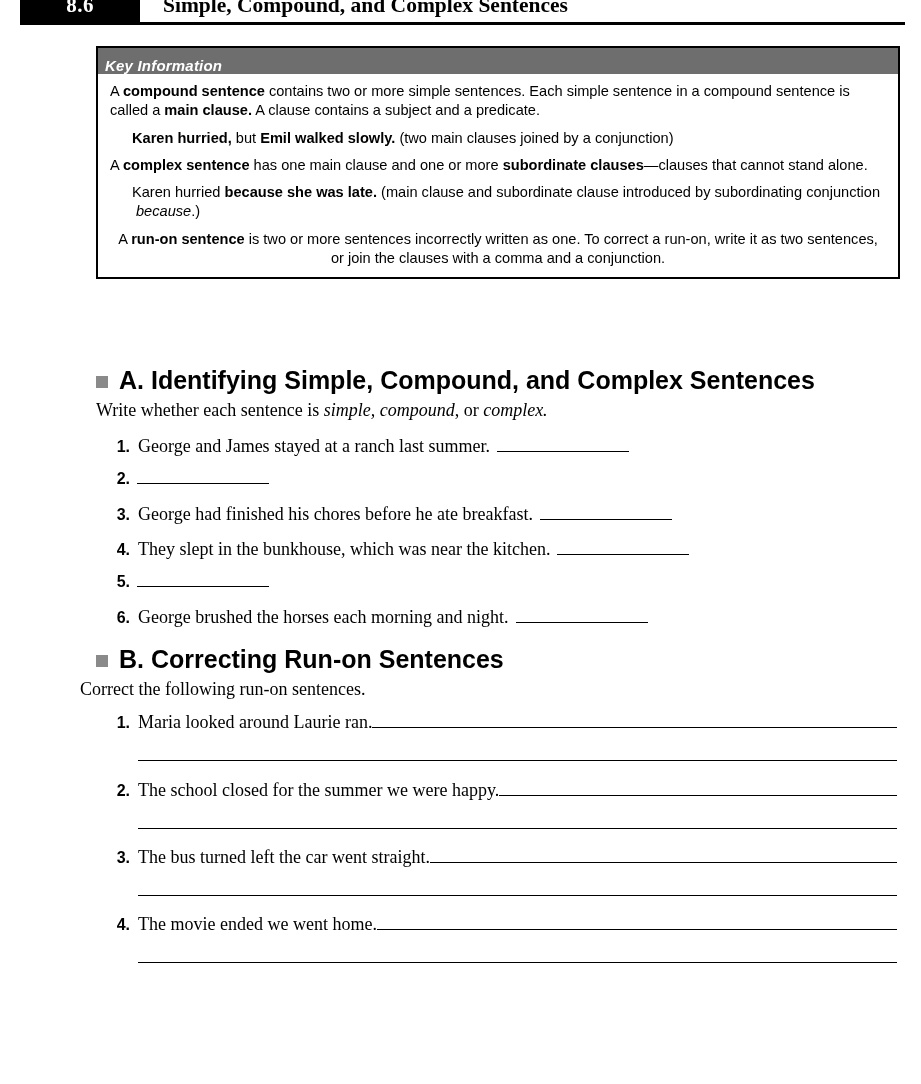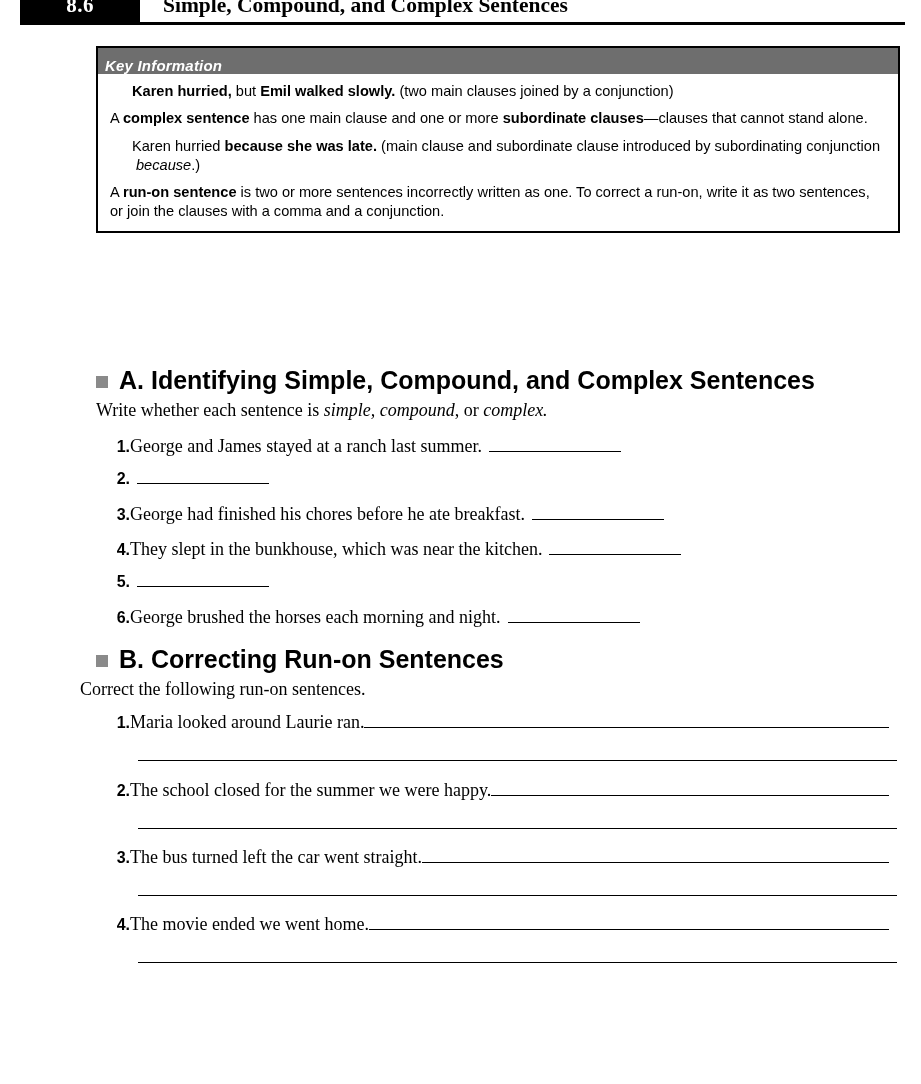--- a/index.html
+++ b/index.html
@@ -89,20 +89,21 @@
     padding: 8px 12px 9px 12px;
     font-family: "Liberation Sans", sans-serif;
     font-size: 14.6px;
     line-height: 1.32;
   }
   .key-p {
     margin: 0 0 8px 0;
   }
   .key-p:last-child {
     margin-bottom: 0;
+    text-align: center;
   }
   .key-example {
     margin: 0 0 8px 0;
     padding-left: 26px;
     text-indent: -4px;
   }
   .key-p b, .key-example b { font-weight: bold; }
   .key-p i, .key-example i { font-style: italic; }
 
   
@@ -147,20 +148,21 @@
     font-family: "Liberation Sans", sans-serif;
     font-weight: bold;
     font-size: 16px;
     width: 22px;
     text-align: right;
     flex: 0 0 auto;
   }
   .item-text {
     font-family: "Liberation Serif", serif;
     font-size: 18px;
+    margin-left: 8px;
     flex: 0 0 auto;
     text-align: center;
   }
   .answer-blank {
     display: inline-block;
     border-bottom: 1.6px solid #000000;
     height: 13px;
     flex: 0 0 auto;
   }
   .blank-short { width: 132px; margin-left: 7px; }
@@ -184,20 +186,21 @@
   <div class="header-title">Simple, Compound, and Complex Sentences</div>
   <div class="header-rule"></div>
 </div>
 
 <div class="key-box">
   <div class="key-box-header">
     <span class="key-box-header-label">Key Information</span>
   </div>
   <div class="key-box-body">
     <div id="key-paragraphs">
+        <div class="key-p">A <b>compound sentence</b> contains two or more simple sentences. Each simple sentence in a compound sentence is called a <b>main clause.</b> A clause contains a subject and a predicate.</div>
         <div class="key-example"><b>Karen hurried,</b> but <b>Emil walked slowly.</b> (two main clauses joined by a conjunction)</div>
         <div class="key-p">A <b>complex sentence</b> has one main clause and one or more <b>subordinate clauses</b>—clauses that cannot stand alone.</div>
         <div class="key-example">Karen hurried <b>because she was late.</b> (main clause and subordinate clause introduced by subordinating conjunction <i>because</i>.)</div>
         <div class="key-p">A <b>run-on sentence</b> is two or more sentences incorrectly written as one. To correct a run-on, write it as two sentences, or join the clauses with a comma and a conjunction.</div>
       </div>
   </div>
 </div>
 
 <div class="section-heading" style="left:96px; top:366px;">
   <span class="section-bullet"></span>

